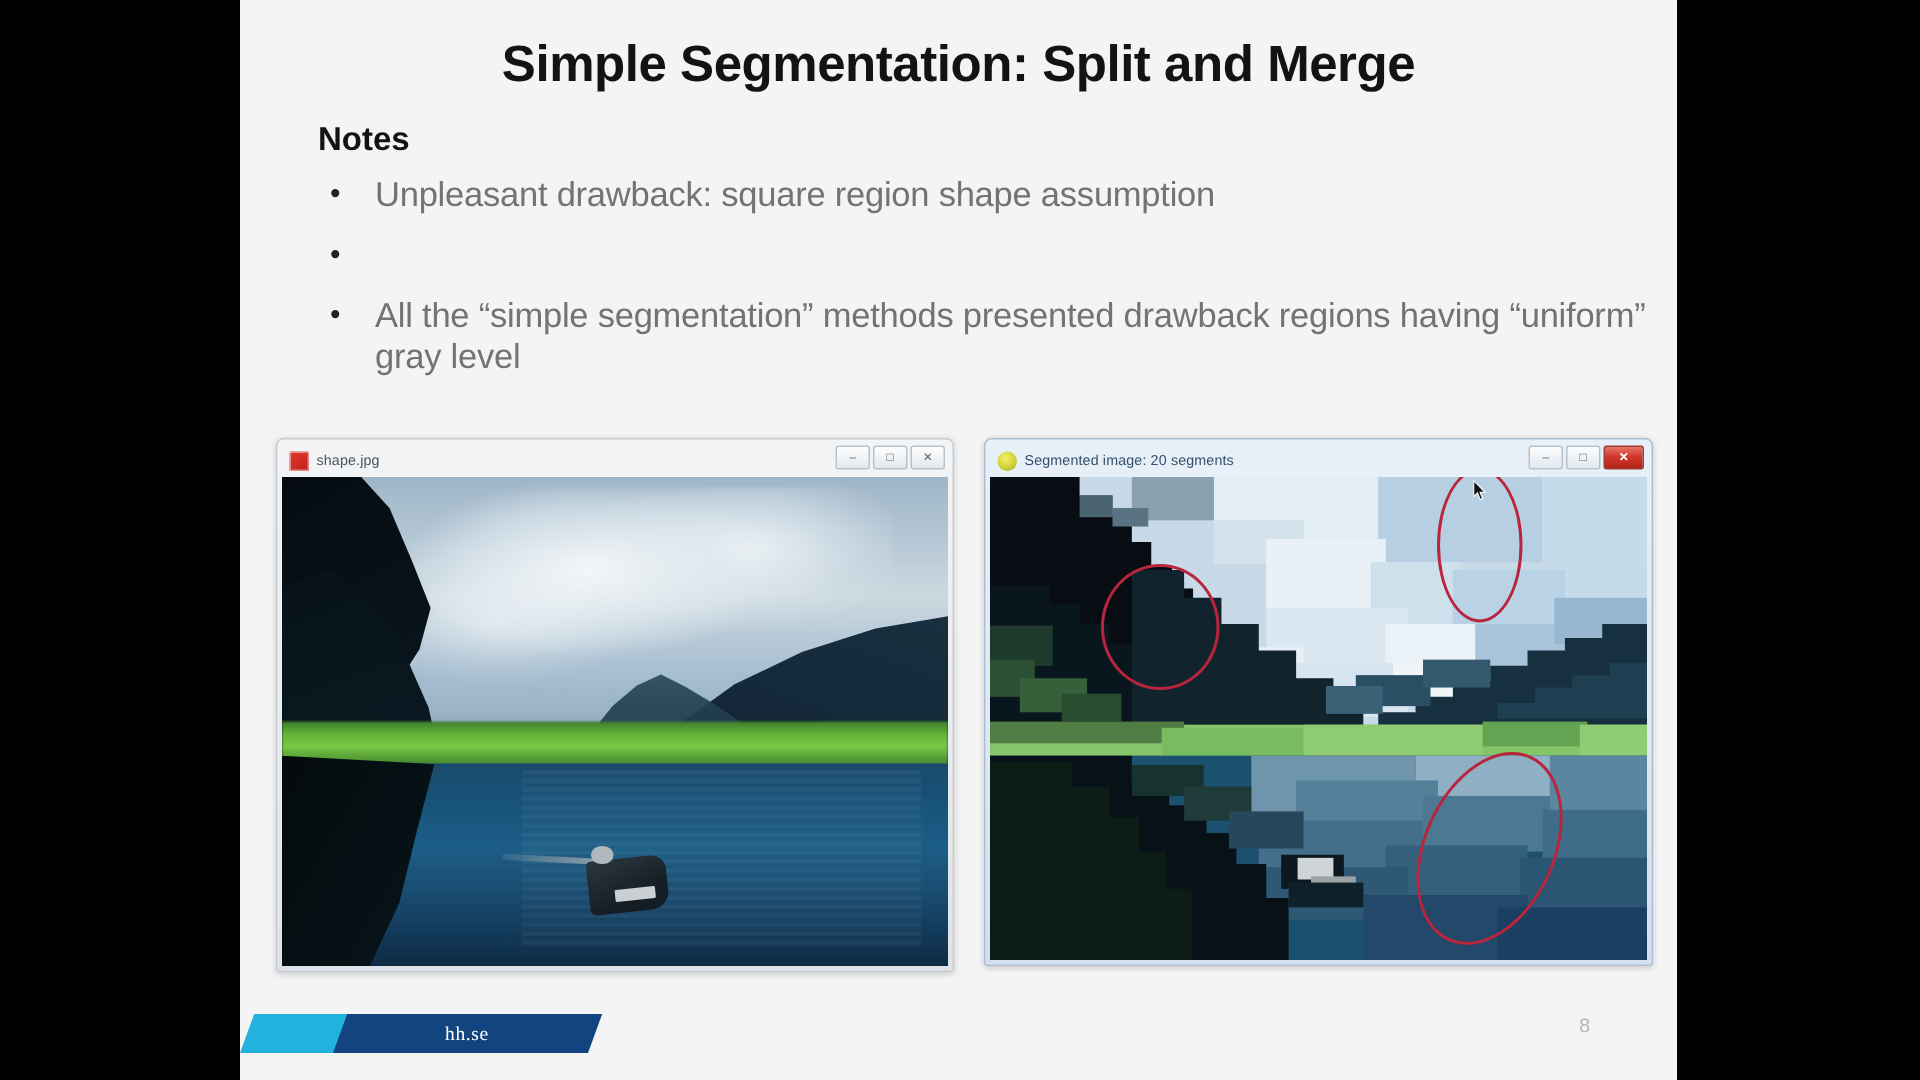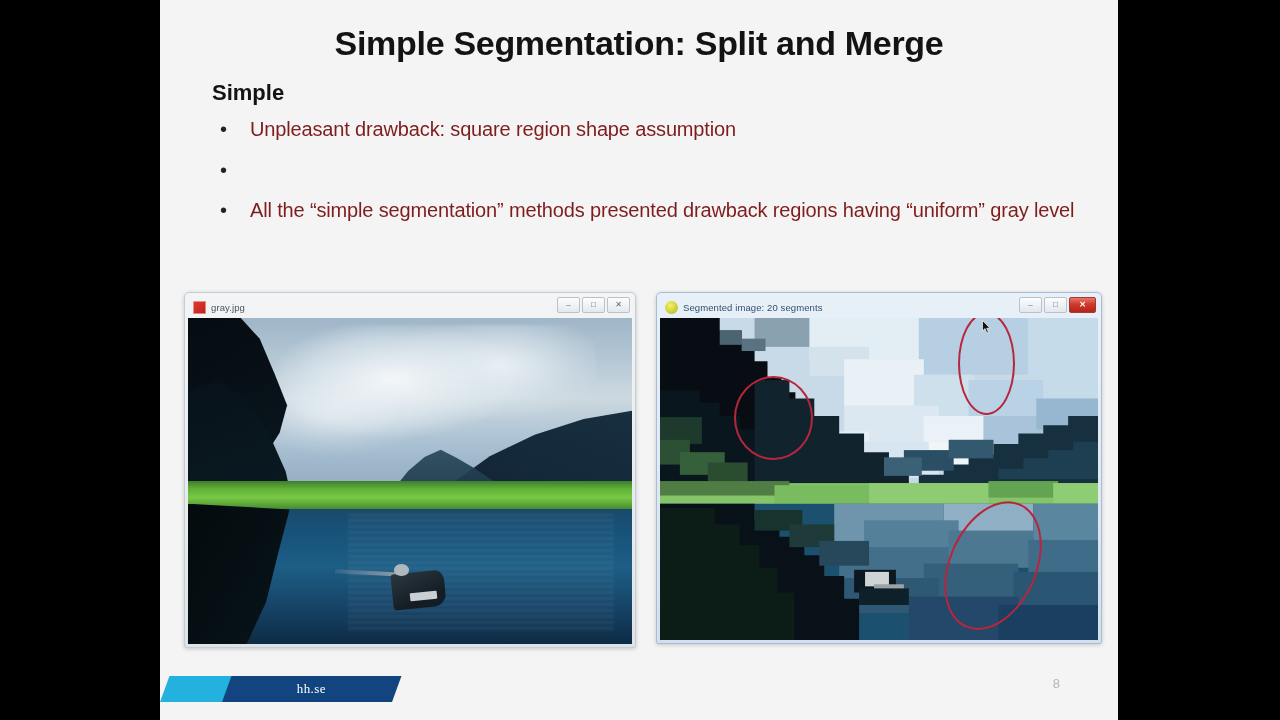--- a/index.html
+++ b/index.html
@@ -33,21 +33,21 @@
   }
 
   
   #bullet-list { position:absolute; left:52px; top:116px; width:900px; }
   .bullet-row { display:flex; align-items:flex-start; margin-bottom:14px; }
   .bullet-dot {
     width:38px; flex:0 0 38px; text-align:left; padding-left:8px;
     font-size:20px; color:#222; line-height:26px;
   }
   .bullet-text {
-    font-size:20px; color:#7f1d1d; line-height:27px;
+    font-size:23px; color:#737373; line-height:27px;
     letter-spacing:-0.15px;
   }
 
   
   #figures { position:absolute; left:0; top:292px; width:958px; height:356px; }
 
   .win {
     position:absolute; top:0;
     background:linear-gradient(to bottom,#f3f4f6 0%, #e9ecef 55%, #dfe3e8 100%);
     border:1px solid #c4ccd4;
@@ -206,42 +206,42 @@
 
 <div id="video-frame">
 
   <div class="letterbox" id="letterbox-left"></div>
   <div class="letterbox" id="letterbox-right"></div>
 
   <div id="slide">
 
     <div id="slide-title">Simple Segmentation: Split and Merge</div>
 
-    <div id="notes-heading">Simple</div>
+    <div id="notes-heading">Notes</div>
 
     <div id="bullet-list">
       <div class="bullet-row">
         <span class="bullet-dot">•</span>
         <span class="bullet-text">Unpleasant drawback: square region shape assumption</span>
       </div>
       <div class="bullet-row">
         <span class="bullet-dot">•</span>
       </div>
       <div class="bullet-row">
         <span class="bullet-dot">•</span>
         <span class="bullet-text">All the “simple segmentation” methods presented drawback regions having “uniform” gray level</span>
       </div>
     </div>
 
     <div id="figures">
 
       <div class="win" id="window-boat">
         <div class="titlebar">
           <span class="app-icon" id="boat-app-icon"></span>
-          <span class="win-title">gray.jpg</span>
+          <span class="win-title">shape.jpg</span>
           <span class="win-buttons">
             <span class="win-btn">
               <span class="glyph">–</span>
             </span>
             <span class="win-btn">
               <span class="glyph">□</span>
             </span>
             <span class="win-btn">
               <span class="glyph">✕</span>
             </span>

